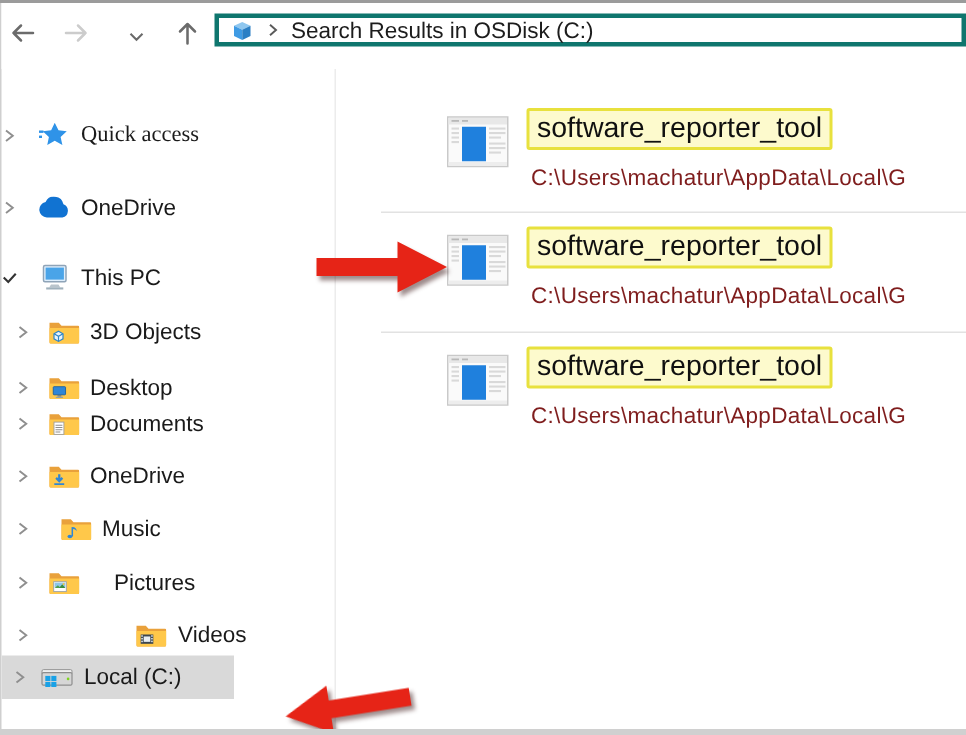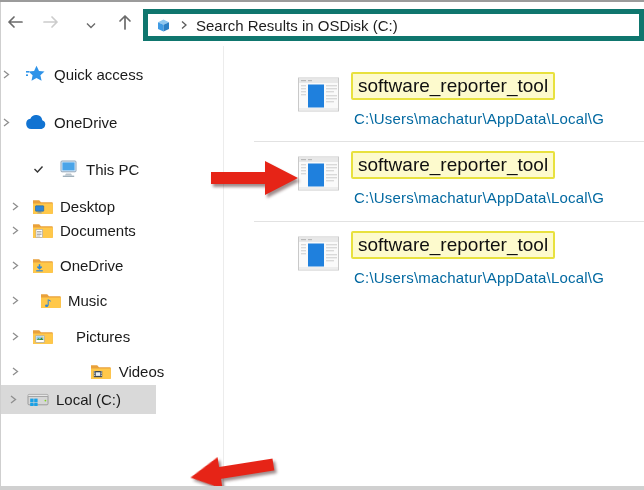--- a/index.html
+++ b/index.html
@@ -9,21 +9,21 @@
   .topline{position:absolute;top:0;left:0;right:0;height:2px;background:#9b9b9b;}
   .leftline{position:absolute;top:2px;left:0;bottom:0;width:1px;background:#cfcfcf;}
 
   
   .toolbar{position:absolute;top:2px;left:1px;right:0;height:44px;background:#fff;}
   .navbtn{position:absolute;top:0;height:44px;width:28px;display:flex;align-items:center;justify-content:center;cursor:default;}
   #btn-back{left:0;}
   #btn-fwd{left:36px;}
   #btn-recent{left:81px;width:18px;}
   #btn-up{left:110px;}
-  .addressbar{position:absolute;left:142px;top:7px;right:0;height:32px;border:5px solid #0f766e;
+  .addressbar{position:absolute;left:142px;top:7px;right:0;height:22px;border:3px solid #0f766e;
               background:#fff;display:flex;align-items:center;padding-left:7px;gap:8px;box-sizing:border-box;}
   .abicon{width:17px;height:17px;display:flex;align-items:center;}
   .crumbchev{display:flex;align-items:center;}
   .breadcrumb{font-size:15px;color:#1c1c1c;white-space:nowrap;}
 
   
   .sidebar{position:absolute;left:1px;top:46px;width:222px;bottom:4px;display:flex;flex-direction:column;overflow:hidden;}
   .side-row{display:flex;align-items:center;height:24px;position:relative;flex:0 0 auto;cursor:default;}
   .side-row .chev{position:absolute;width:11px;height:11px;display:flex;align-items:center;}
   .lvl0{padding-left:24px;}  .lvl0 .chev{left:0px;}
@@ -34,21 +34,21 @@
   .slabel{font-size:15px;color:#1a1a1a;white-space:nowrap;}
 
   .vdivider{position:absolute;left:223px;top:46px;bottom:4px;width:1px;background:#ececec;}
 
   
   .results{position:absolute;left:224px;top:46px;right:0;bottom:4px;overflow:hidden;}
   .result{position:absolute;left:0;right:0;height:54px;}
   .ricon{position:absolute;left:73px;top:4px;width:43px;height:37px;}
   .rname{position:absolute;left:127px;top:0;display:inline-block;font-size:19px;color:#101010;
          border:2px solid;border-radius:2px;padding:0 5px 1px;line-height:23px;white-space:nowrap;}
-  .rpath{position:absolute;left:130px;top:38px;font-size:15px;color:#0369a1;white-space:nowrap;letter-spacing:.2px;}
+  .rpath{position:absolute;left:130px;top:38px;font-size:15px;color:#7f1d1d;white-space:nowrap;letter-spacing:.2px;}
   .sep{position:absolute;left:30px;right:0;height:1px;background:#e2e2e2;}
 
   .bottombar{position:absolute;left:0;right:0;top:486px;height:4px;background:#d0d0d0;}
 
   
   .arrow{position:absolute;filter:drop-shadow(2px 3px 1.5px rgba(40,0,0,.45));}
   #arrow1{left:203px;top:155px;}
   #arrow2{left:186px;top:447px;transform:rotate(-9deg);transform-origin:40px 25px;}
 </style>
 </head>
@@ -91,21 +91,21 @@
       <span class="crumbchev">
           <svg width="8" height="10" viewBox="0 0 8 10">
             <polyline points="2,1.5 6,5 2,8.5" stroke="#5a5a5a" stroke-width="1.3" fill="none"></polyline>
           </svg>
         </span>
       <span class="breadcrumb">Search Results in OSDisk (C:)</span>
     </div>
   </div>
 
   <div class="sidebar" id="sidebar-list">
-      <div class="side-row lvl0" style="margin-top: 16px;">
+      <div class="side-row lvl0" style="margin-top: 32px; font-family: Liberation Serif, serif;">
         <span class="chev">
           <svg width="10" height="11" viewBox="0 0 10 11">
             <polyline points="3,2 7.5,5.5 3,9" fill="none" stroke="#8f8f8f" stroke-width="1.3"></polyline>
           </svg>
         </span>
         <span class="sicon">
           <svg width="20" height="20" viewBox="0 0 20 20">
             <path d="M10.5 1.8 l2.5 5.1 5.5.6-4.1 3.8 1.2 5.4-5.1-2.8-5 2.8 1.1-5.4-4.1-3.8 5.6-.6z" fill="#2f93e8"></path>
             <rect x="0" y="7" width="3" height="1.6" fill="#2f93e8"></rect>
             <rect x="0" y="10.4" width="2" height="1.6" fill="#2f93e8"></rect>
@@ -119,35 +119,51 @@
             <polyline points="3,2 7.5,5.5 3,9" fill="none" stroke="#8f8f8f" stroke-width="1.3"></polyline>
           </svg>
         </span>
         <span class="sicon">
           <svg width="22" height="15" viewBox="0 0 22 15">
             <path d="M6.2 14 a5.2 5.2 0 0 1 -.8-10.3 A6.3 6.3 0 0 1 17.3 5.2 A4.6 4.6 0 0 1 16.6 14 z" fill="#1173d2"></path>
           </svg>
         </span>
         <span class="slabel">OneDrive</span>
       </div>
-      <div class="side-row lvl0" style="margin-top: 23px; margin-left: 32px;">
+      <div class="side-row lvl0" style="margin-top: 23px;">
         <span class="chev">
           <svg width="11" height="11" viewBox="0 0 11 11">
             <polyline points="1.5,5 4.5,8 9.5,2.5" fill="none" stroke="#333" stroke-width="1.4"></polyline>
           </svg>
         </span>
         <span class="sicon">
           <svg width="21" height="18" viewBox="0 0 21 18">
             <rect x="3" y="1" width="15" height="10.8" rx="1" fill="#dfeefb" stroke="#8fa4b8" stroke-width="1"></rect>
             <rect x="4.4" y="2.4" width="12.2" height="8" fill="#4aa4e8"></rect>
             <path d="M8 13.6 h5 l1.2 2 h-7.4 z" fill="#b9c4cc"></path>
             <rect x="4.8" y="15.6" width="11.4" height="1.4" fill="#9fb0bb"></rect>
           </svg>
         </span>
         <span class="slabel">This PC</span>
+      </div>
+      <div class="side-row lvl1" style="margin-top: 12px;">
+        <span class="chev">
+          <svg width="10" height="11" viewBox="0 0 10 11">
+            <polyline points="3,2 7.5,5.5 3,9" fill="none" stroke="#8f8f8f" stroke-width="1.3"></polyline>
+          </svg>
+        </span>
+        <span class="sicon">
+          <svg width="21" height="17" viewBox="0 0 21 17">
+            <path d="M1 2.2 h6.2 l1.8 2 H20 a.8.8 0 0 1 .8.8 V15 a1 1 0 0 1 -1 1 H1.8 a.8.8 0 0 1 -.8-.8 z" fill="#e9a13b"></path>
+            <path d="M1 5.6 H20.8 V15 a1 1 0 0 1 -1 1 H2 a1 1 0 0 1 -1-1 z" fill="#ffc84a"></path>
+            <path d="M4 9.5 l3-1.7 3 1.7 v3.4 l-3 1.7 -3-1.7z" fill="#eaf4fb" stroke="#2f86c8" stroke-width=".8"></path>
+            <path d="M4 9.5 l3 1.7 3-1.7 M7 11.2 V14.6" stroke="#2f86c8" stroke-width=".8" fill="none"></path>
+          </svg>
+        </span>
+        <span class="slabel">3D Objects</span>
       </div>
       <div class="side-row lvl1" style="margin-top: 13px;">
         <span class="chev">
           <svg width="10" height="11" viewBox="0 0 10 11">
             <polyline points="3,2 7.5,5.5 3,9" fill="none" stroke="#8f8f8f" stroke-width="1.3"></polyline>
           </svg>
         </span>
         <span class="sicon">
           <svg width="21" height="17" viewBox="0 0 21 17">
             <path d="M1 2.2 h6.2 l1.8 2 H20 a.8.8 0 0 1 .8.8 V15 a1 1 0 0 1 -1 1 H1.8 a.8.8 0 0 1 -.8-.8 z" fill="#e9a13b"></path>

